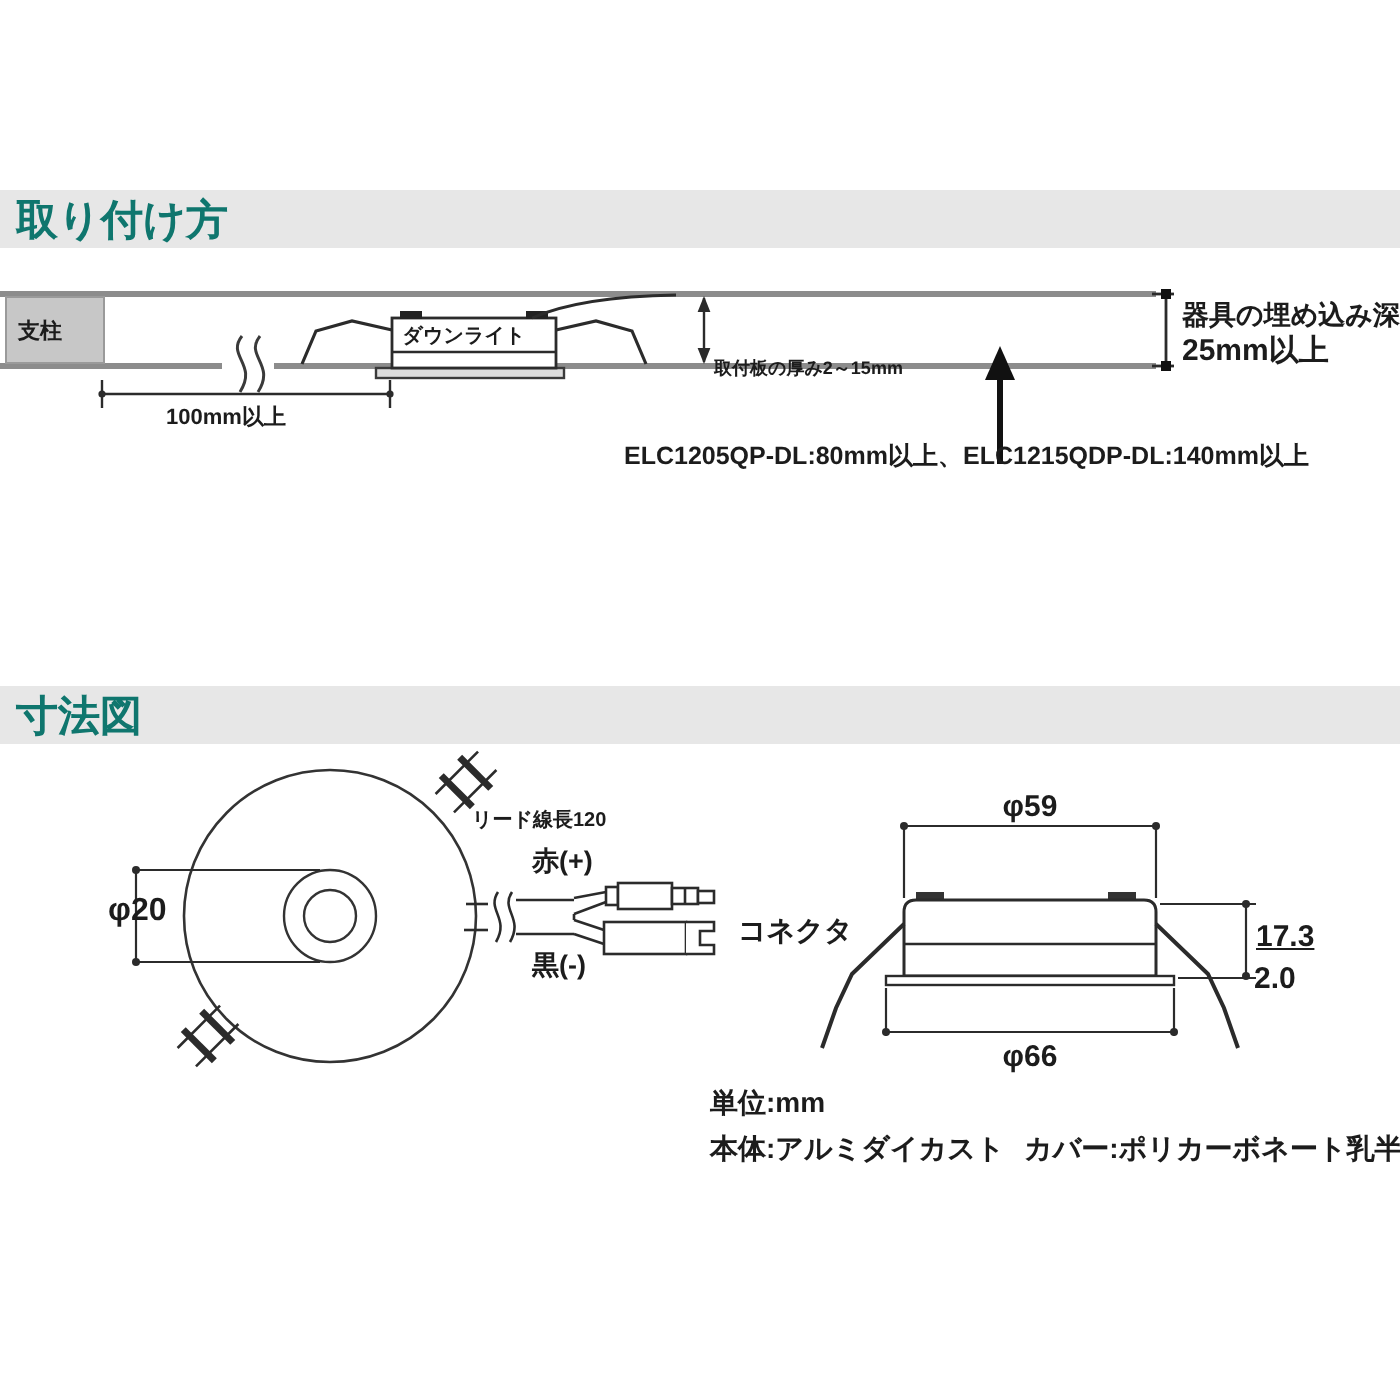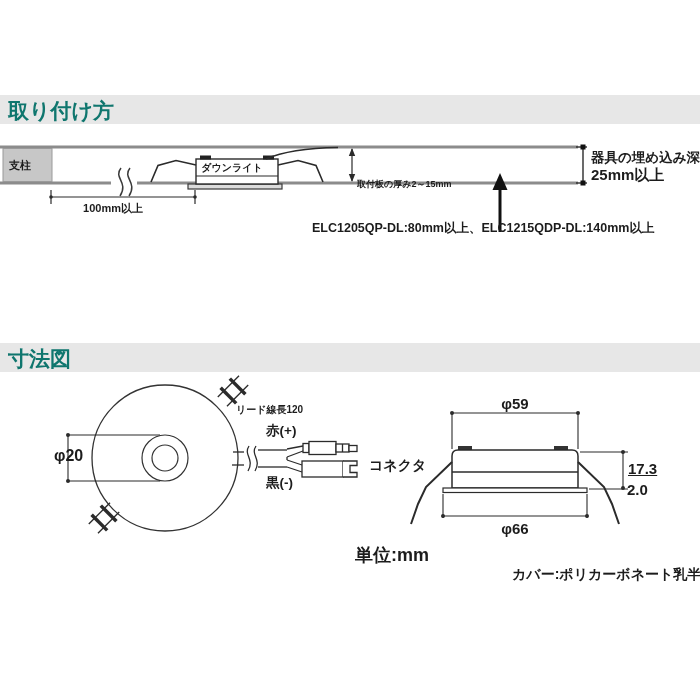--- a/index.html
+++ b/index.html
@@ -176,16 +176,17 @@
   <div class="lbl" style="left:236px;top:403px;font-size:10px;">リード線長120</div>
   <div class="lbl" style="left:266px;top:422px;font-size:13.5px;">赤(+)</div>
   <div class="lbl" style="left:266px;top:474px;font-size:13.5px;">黒(-)</div>
   <div class="lbl" style="left:369px;top:457px;font-size:14px;">コネクタ</div>
 
   <div class="lbl ctr" style="left:452px;top:395px;width:126px;font-size:15px;">φ59</div>
   <div class="lbl" style="left:628px;top:460px;font-size:15px;text-decoration:underline;">17.3</div>
   <div class="lbl" style="left:627px;top:481px;font-size:15px;">2.0</div>
   <div class="lbl ctr" style="left:443px;top:520px;width:144px;font-size:15px;">φ66</div>
 
-  <div class="lbl" style="left:355px;top:543px;font-size:18px;text-align:right;">単位:mm</div>
+  <div class="lbl" style="left:355px;top:543px;font-size:14px;text-align:right;">単位:mm</div>
+  <div class="lbl" style="left:355px;top:566px;font-size:14px;">本体:アルミダイカスト</div>
   <div class="lbl" style="left:512px;top:566px;font-size:14px;">カバー:ポリカーボネート乳半</div>
 
 </div>
 
 </body></html>

